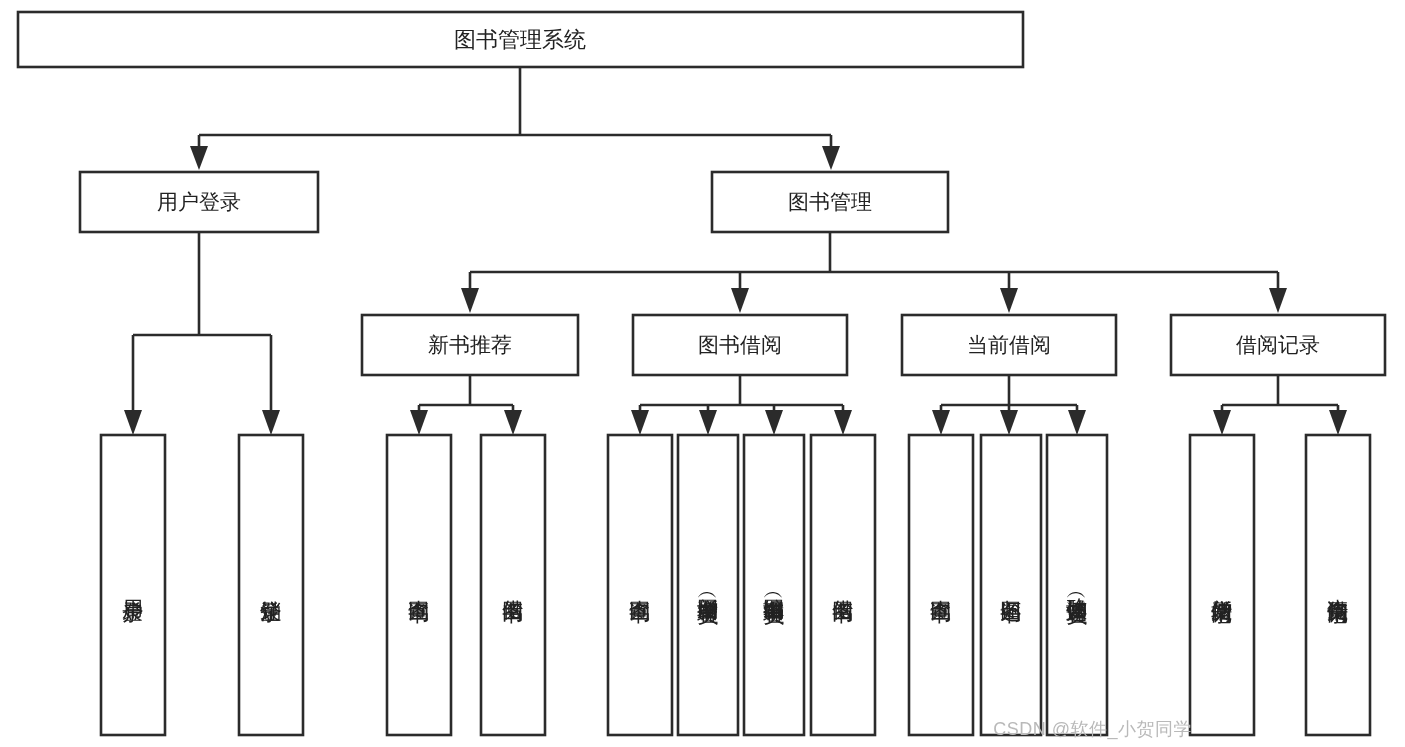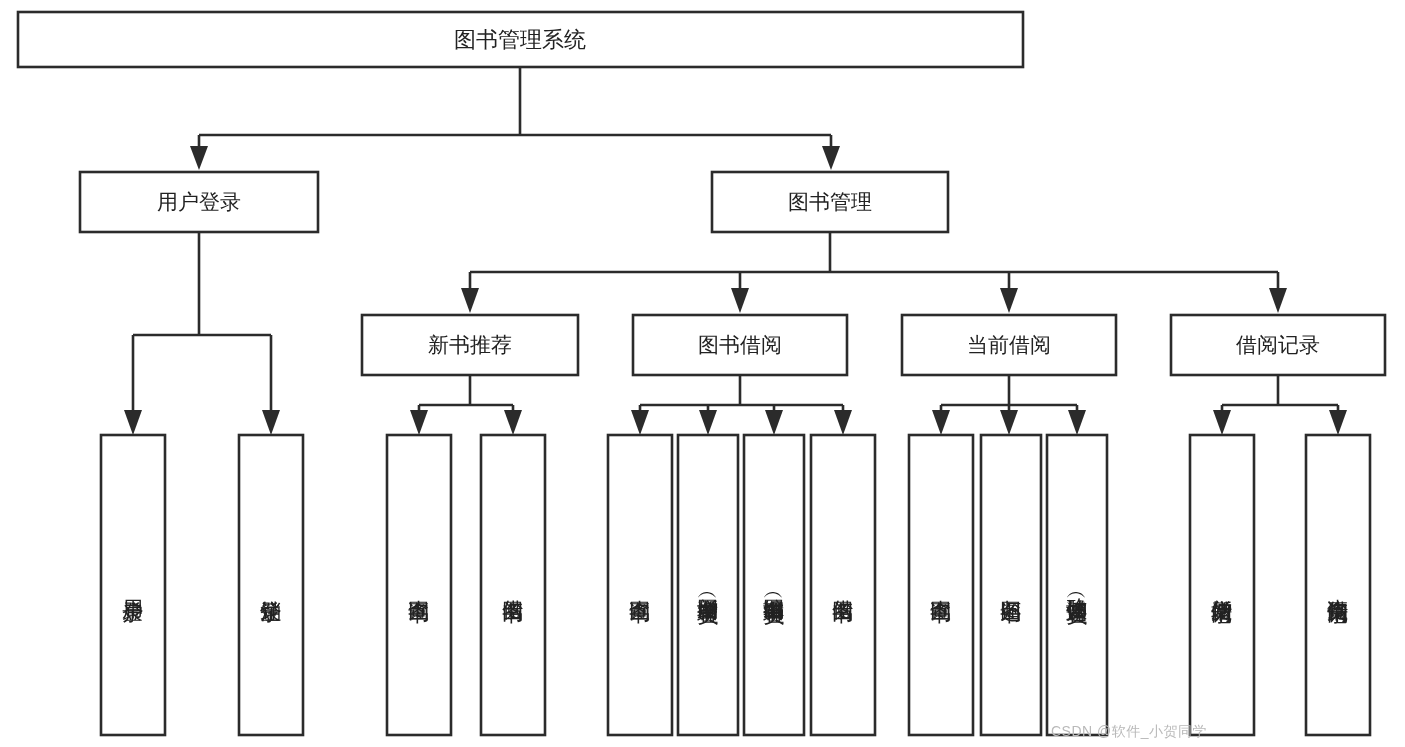--- a/index.html
+++ b/index.html
@@ -12,21 +12,20 @@
     width: 1405px;
     height: 747px;
     overflow: hidden;
     font-family: "Liberation Sans", "DejaVu Sans", sans-serif;
   }
   #diagram-root {
     position: relative;
     width: 1200px;
     height: 747px;
     background: #ffffff;
-    padding-left: 15px;
   }
   svg.diagram-svg {
     position: absolute;
     left: 0;
     top: 0;
     width: 1405px;
     height: 747px;
     display: block;
   }
   .node-box {
@@ -70,21 +69,21 @@
     color: #222222;
     letter-spacing: 1px;
     white-space: nowrap;
     text-align: center;
   }
   .watermark {
     position: absolute;
     right: 8px;
     bottom: 6px;
     font-family: "Liberation Sans", "DejaVu Sans", sans-serif;
-    font-size: 14px;
+    font-size: 18px;
     color: #b9b9b9;
     letter-spacing: 0.5px;
     white-space: nowrap;
   }
 </style>
 </head>
 <body>
 
 <div id="diagram-root">
 

